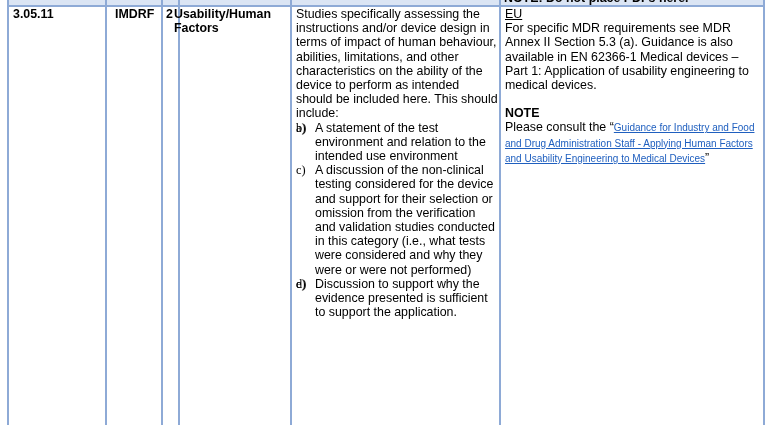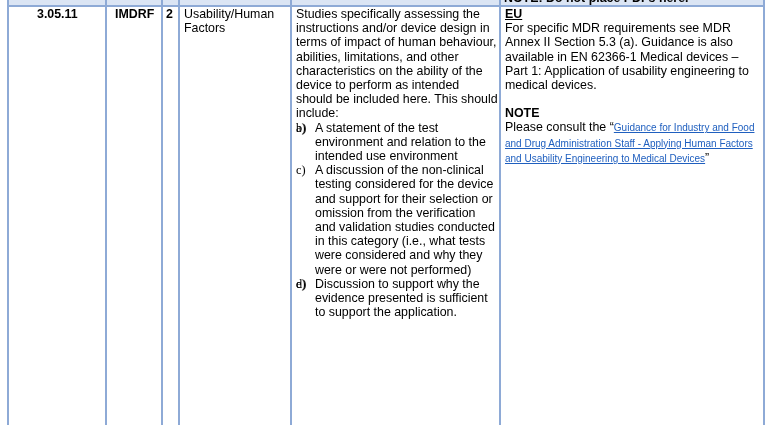--- a/index.html
+++ b/index.html
@@ -7,44 +7,44 @@
            font-family: "Liberation Sans", sans-serif; font-size: 12.4px; color: #000; }
     .vline { position: absolute; top: 0; bottom: 0; width: 2px; background: #8eaad6; }
     .topstrip { position: absolute; top: 0; left: 8px; width: 757px; height: 5px; background: #dbe5f4; }
     .hline { position: absolute; left: 8px; width: 757px; height: 2px; background: #8eaad6; top: 5px; }
     .cell { position: absolute; top: 7px; line-height: 14.2px; }
     .bold { font-weight: bold; }
     .note-cut { position: absolute; left: 504px; top: -9px; font-weight: bold; font-size: 12.4px; line-height: 14px; white-space: nowrap; }
     .desc ol { list-style: none; margin: 0; padding: 0; }
     .desc li { position: relative; padding-left: 19px; }
     .desc li .mk { position: absolute; left: 0; top: 0; font-family: "Liberation Serif", serif; font-size: 12.4px; }
-    .u { text-decoration: underline; font-weight: bold; }
+    .u { text-decoration: underline; font-weight: normal; }
     .link { color: #1f5fbf; text-decoration: underline; font-size: 10px; }
     .gap { height: 14px; }
   </style>
 </head>
 <body>
 
 <div class="topstrip"></div>
 <div class="note-cut">NOTE: Do not place PDFs here.</div>
 <div class="hline"></div>
 
 <div class="vline" style="left:7px"></div>
 <div class="vline" style="left:105px"></div>
 <div class="vline" style="left:161px"></div>
 <div class="vline" style="left:178px"></div>
 <div class="vline" style="left:290px"></div>
 <div class="vline" style="left:499px"></div>
 <div class="vline" style="left:763px"></div>
 
 <div>
-  <div class="cell bold" style="left:13px; width:90px;margin-left:24px;">3.05.11</div>
+  <div class="cell bold" style="left:13px; width:90px;">3.05.11</div>
   <div class="cell bold" style="left:115px; width:42px;">IMDRF</div>
   <div class="cell bold" style="left:166px; width:10px;">2</div>
-  <div class="cell" style="left:184px; width:104px;">Usability/Human Factors</div>
+  <div class="cell" style="left:174px; width:104px;font-weight:bold;">Usability/Human Factors</div>
 
   <div class="cell desc" style="left:296px; width:202px;">
     <div>Studies specifically assessing the instructions and/or device design in terms of impact of human behaviour, abilities, limitations, and other characteristics on the ability of the device to perform as intended should be included here. This should include:</div>
     <ol>
       <li><span class="mk">a)</span></li>
       <li><span class="mk">b)</span><span>A statement of the test environment and relation to the intended use environment</span></li>
       <li><span class="mk">c)</span><span>A discussion of the non-clinical testing considered for the device and support for their selection or omission from the verification and validation studies conducted in this category (i.e., what tests were considered and why they were or were not performed)</span></li>
       <li><span class="mk">d)</span></li>
       <li><span class="mk">e)</span><span>Discussion to support why the evidence presented is sufficient to support the application.</span></li>
     </ol>

